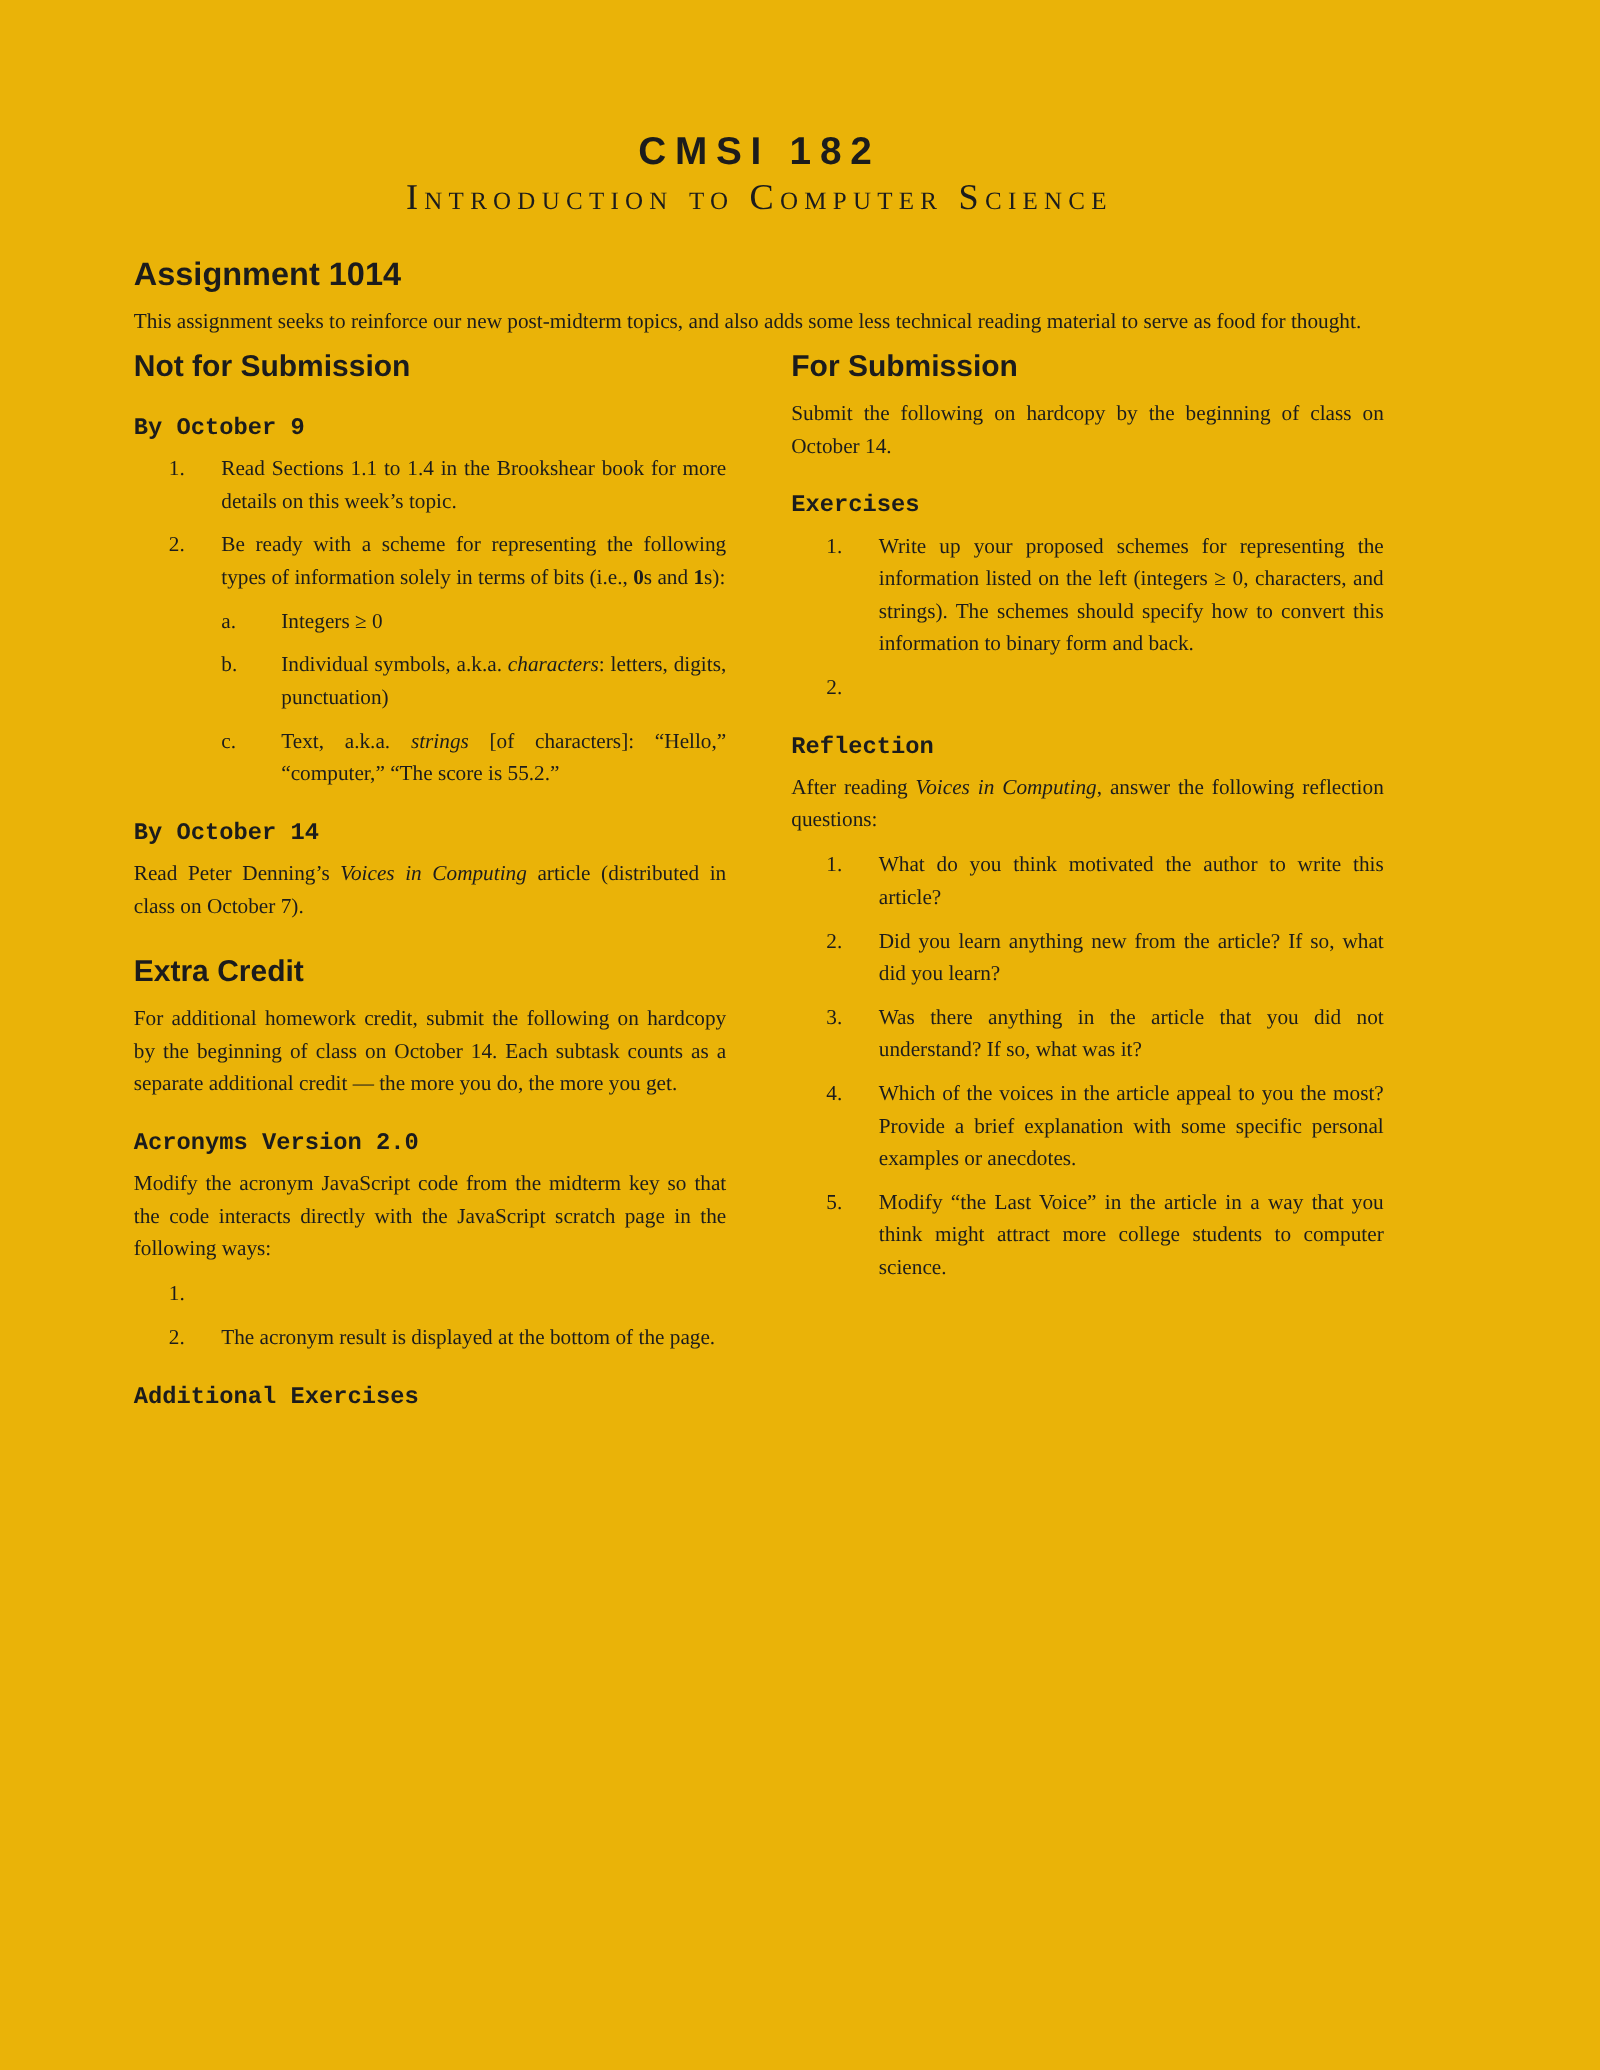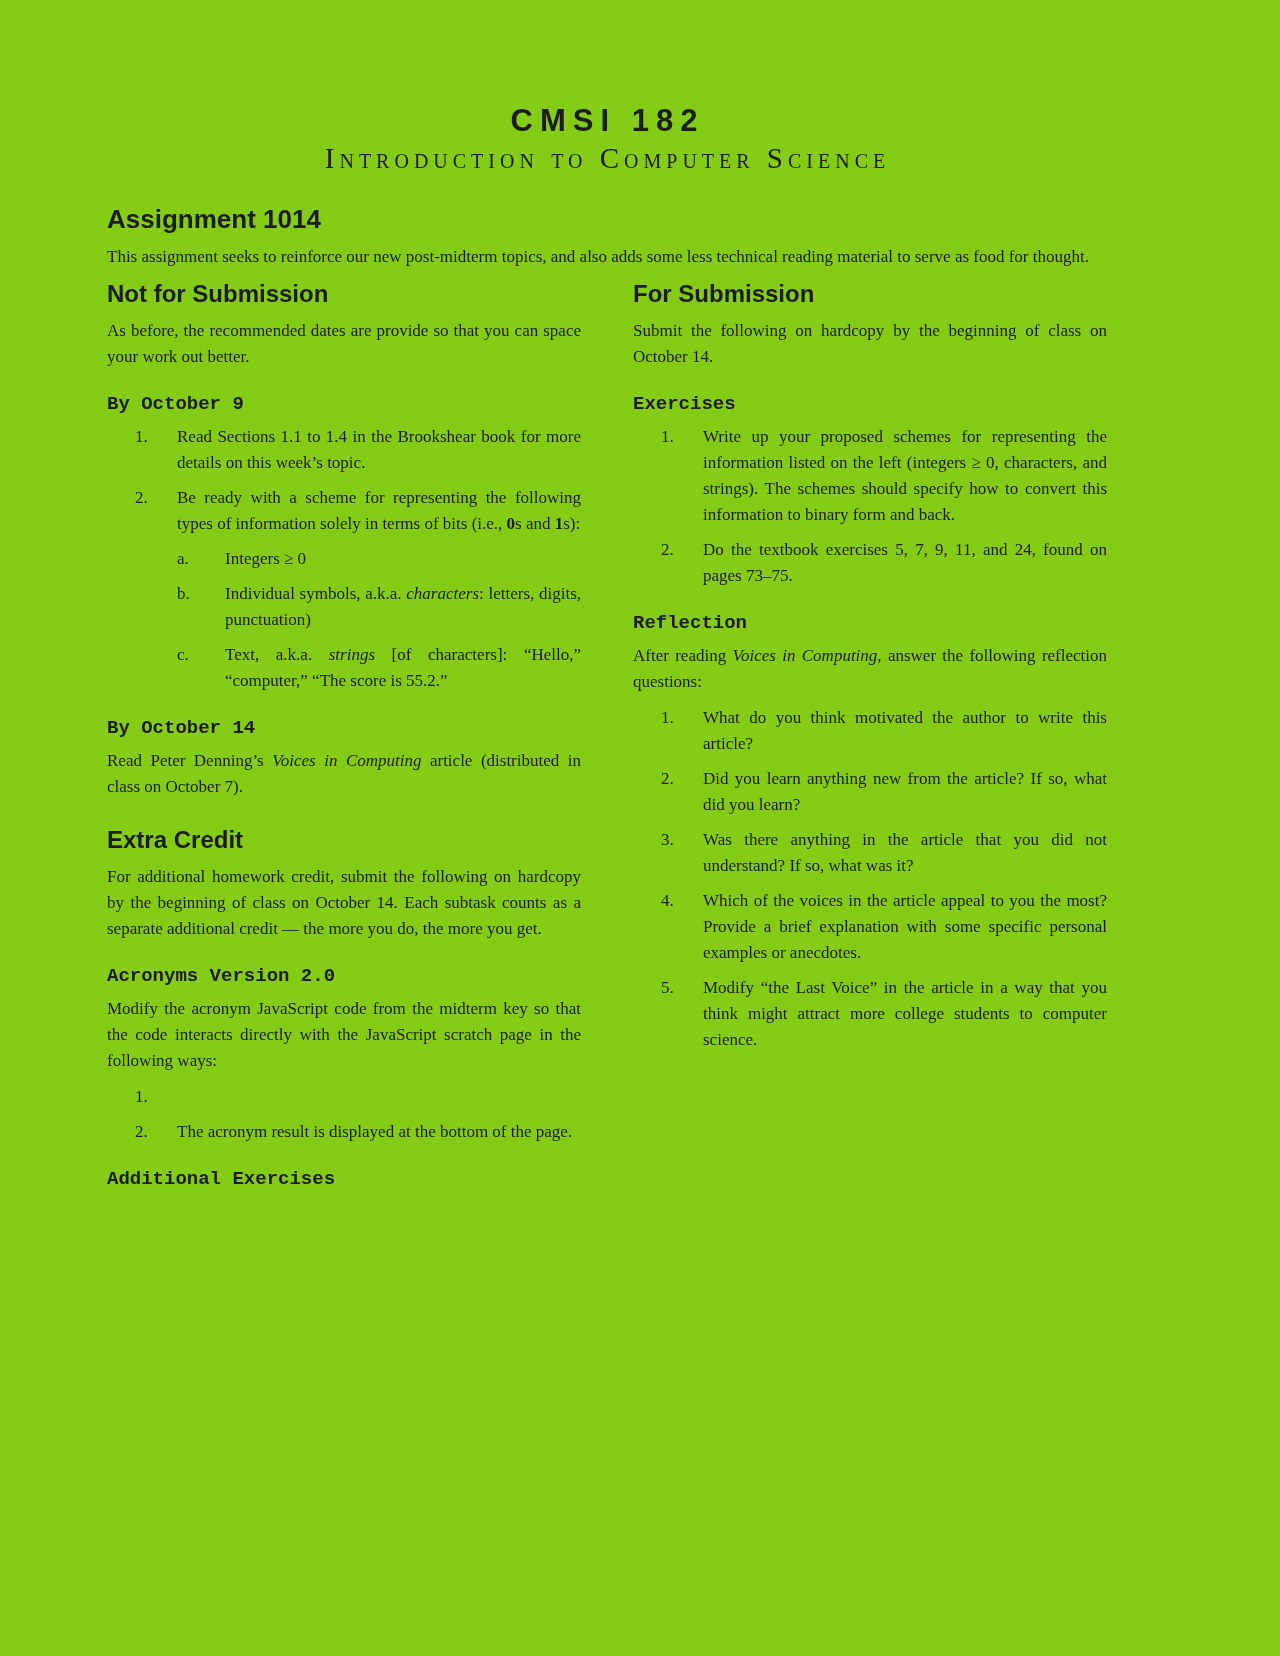--- a/index.html
+++ b/index.html
@@ -1,20 +1,20 @@
 <!DOCTYPE html>
 <html><head>
 <meta charset="utf-8">
 <style>
   html, body { margin: 0; padding: 0; background: #ffffff; }
   .page {
     width: 1280px;
     height: 1656px;
     box-sizing: border-box;
-    background: #84cc16;
+    background: #eab308;
     color: #1c1c1c;
     font-family: "Liberation Serif", serif;
     padding: 104px 172px 40px 107px;
     overflow: hidden;
   }
   .doc-header { text-align: center; margin-bottom: 28px; }
   .course-code {
     font-family: "Liberation Sans", sans-serif;
     font-weight: 700;
     font-size: 31px;
@@ -90,21 +90,20 @@
   </header>
 
   <h1 class="h-title">Assignment 1014</h1>
   <p>This assignment seeks to reinforce our new post-midterm topics, and also adds some less technical reading material to serve as food for thought.</p>
 
   <div class="columns">
 
     <div class="col">
 
       <h2 class="h-section">Not for Submission</h2>
-      <p>As before, the recommended dates are provide so that you can space your work out better.</p>
 
       <h3 class="h-sub">By October 9</h3>
 
       <div class="li">
         <span class="li-num">1.</span>
         <span class="li-text"><span>Read Sections 1.1 to 1.4 in the Brookshear book for more details on this week’s topic.</span></span>
       </div>
       <div class="li">
         <span class="li-num">2.</span>
         <span class="li-text"><span>Be ready with a scheme for representing the following types of information solely in terms of bits (i.e., </span><span class="strong">0</span><span>s and </span><span class="strong">1</span><span>s):</span></span>
@@ -149,21 +148,20 @@
       <p>Submit the following on hardcopy by the beginning of class on October 14.</p>
 
       <h3 class="h-sub">Exercises</h3>
 
       <div class="li">
         <span class="li-num">1.</span>
         <span class="li-text"><span>Write up your proposed schemes for representing the information listed on the left (integers ≥ 0, characters, and strings). The schemes should specify how to convert this information to binary form and back.</span></span>
       </div>
       <div class="li">
         <span class="li-num">2.</span>
-        <span class="li-text"><span>Do the textbook exercises 5, 7, 9, 11, and 24, found on pages 73–75.</span></span>
       </div>
 
       <h3 class="h-sub">Reflection</h3>
       <p><span>After reading </span><span class="em">Voices in Computing</span><span>, answer the following reflection questions:</span></p>
 
       <div class="li">
         <span class="li-num">1.</span>
         <span class="li-text"><span>What do you think motivated the author to write this article?</span></span>
       </div>
       <div class="li">

